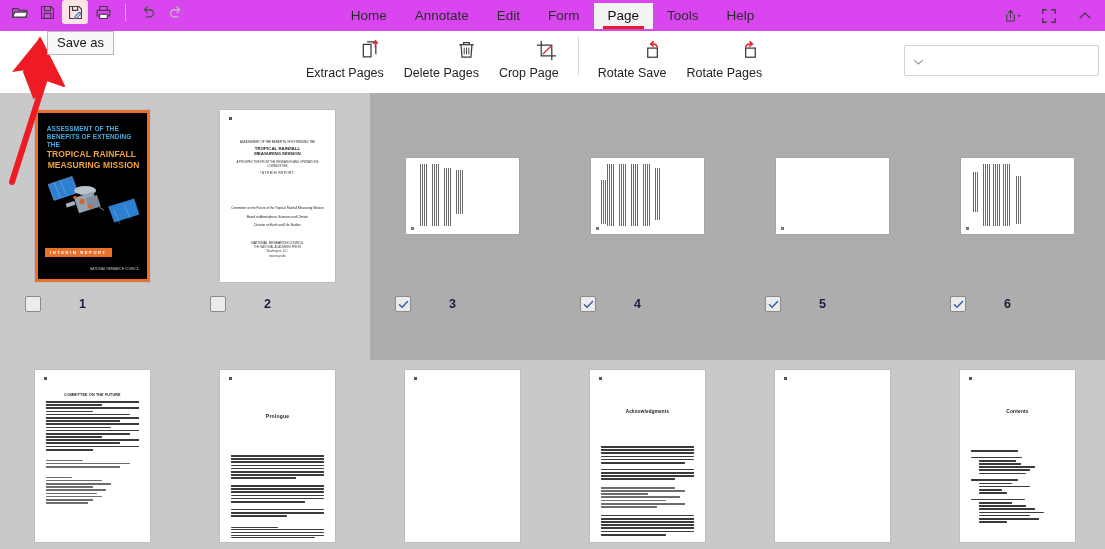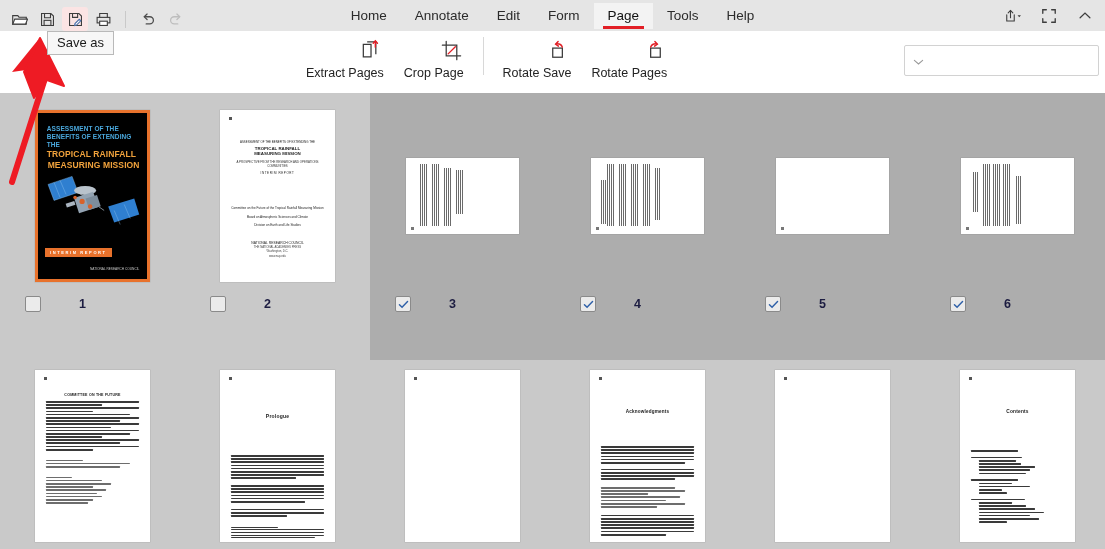--- a/index.html
+++ b/index.html
@@ -7,21 +7,21 @@
     width: 1105px; height: 549px;
     font-family: "Liberation Sans", sans-serif;
     background: #ffffff;
     overflow: hidden;
   }
   #app { position: relative; width: 1105px; height: 549px; }
 
   
   .topbar {
     position: relative; height: 31px; width: 100%;
-    background: #e5e5e5; display: flex; align-items: flex-end;
+    background: #d946ef; display: flex; align-items: flex-start;
   }
   .qat { display: flex; align-items: center; padding-left: 6px; gap: 2px; }
   .qat-btn {
     width: 26px; height: 24px; display: flex; align-items: center; justify-content: center;
     border-radius: 3px; cursor: pointer;
   }
   .qat-btn.hl { background: #fbe4e4; }
   .qat-btn svg { display: block; }
   .qat-sep { width: 1px; height: 17px; background: #c9c9c9; margin: 0 7px; }
 
@@ -270,20 +270,31 @@
           <svg width="25" height="25" viewBox="0 0 26 26" fill="none" stroke="#3a3a3a" stroke-width="1.3">
             <path d="M4.5 6.5h8v13h-8z"></path>
               <path d="M8.5 4h9v13"></path>
             <path d="M17 10V3.2" stroke="#e21f26" stroke-width="1.5"></path>
             <path d="M14.8 5.4L17 3l2.2 2.4" stroke="#e21f26" stroke-width="1.5" stroke-linecap="round"></path>
           </svg>
         </span>
         <span class="lbl">Extract Pages</span>
       </div>
 
+      <div class="rb">
+        <span class="ico">
+          <svg width="25" height="25" viewBox="0 0 26 26" fill="none" stroke="#3a3a3a" stroke-width="1.3">
+            <path d="M5.5 7h15"></path>
+              <path d="M10 7V4.8h6V7"></path>
+            <path d="M7.3 7l1.1 13h9.2l1.1-13"></path>
+            <path d="M10.6 10v7M13 10v7M15.4 10v7" stroke-width="1"></path>
+          </svg>
+        </span>
+        <span class="lbl">Delete Pages</span>
+      </div>
 
 
       <div class="rb">
         <span class="ico">
           <svg width="25" height="25" viewBox="0 0 26 26" fill="none" stroke="#3a3a3a" stroke-width="1.3" stroke-linecap="round">
             <path d="M7.5 3.5v15h15"></path>
               <path d="M3.5 7.5h15v15"></path>
             <path d="M9.5 16.5L17 9" stroke="#e21f26" stroke-width="1.4"></path>
           </svg>
         </span>

